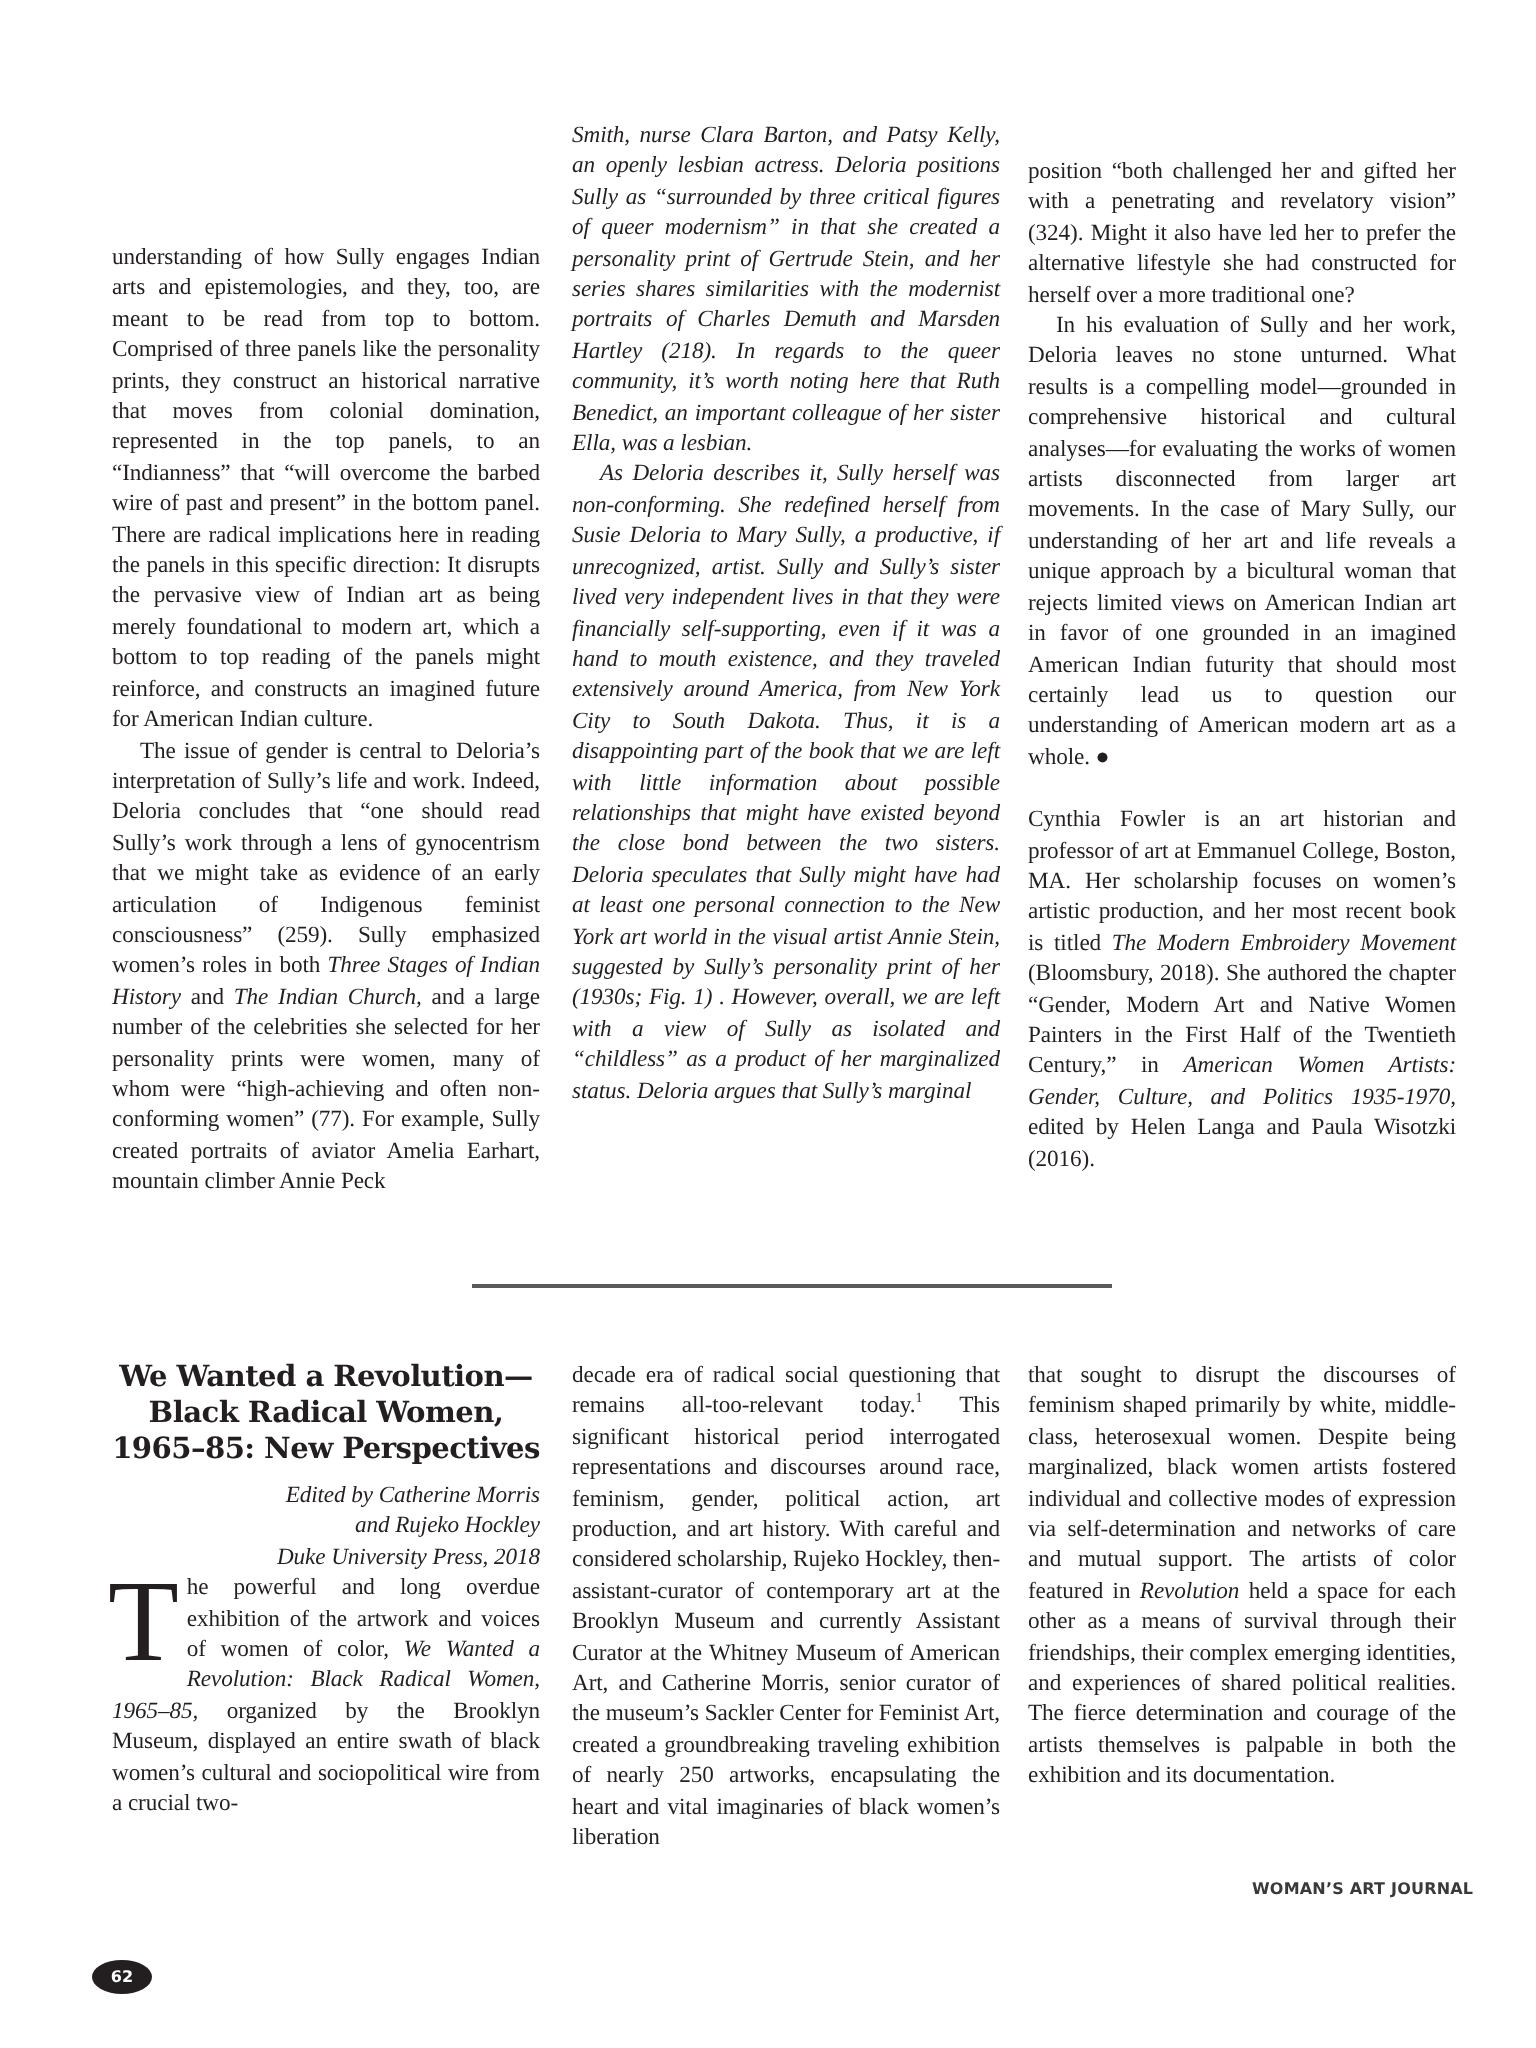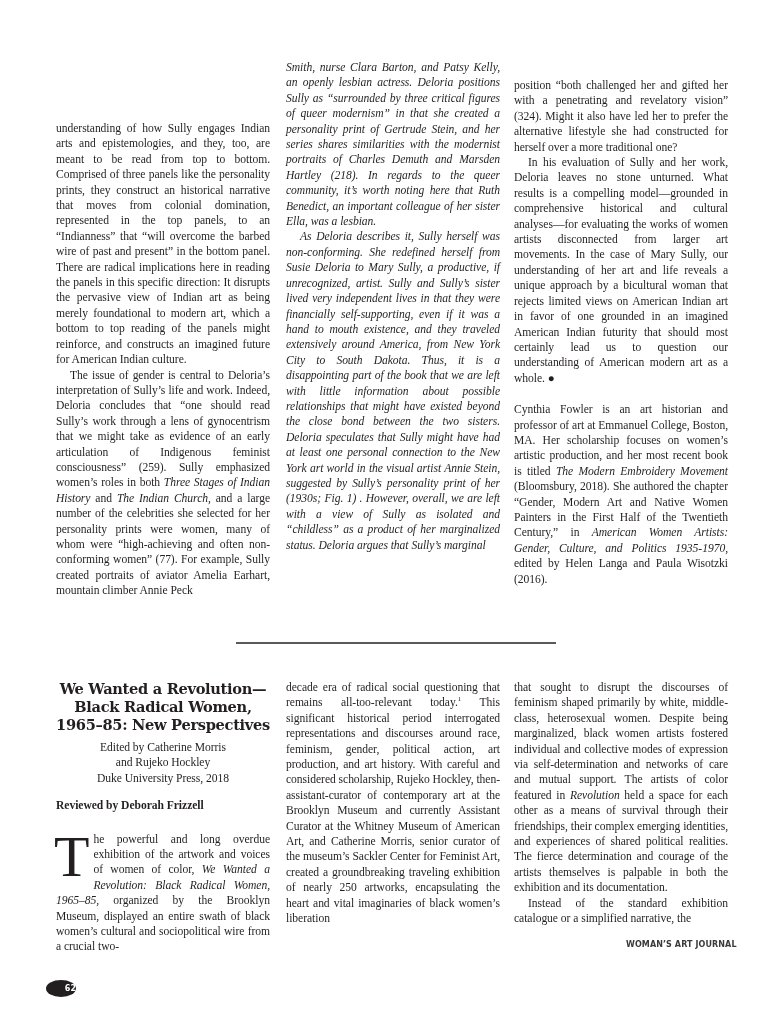--- a/index.html
+++ b/index.html
@@ -35,23 +35,24 @@
     .review-title {
       font-family: "DejaVu Serif", serif;
       font-weight: bold;
       font-size: 14.6px;
       line-height: 18px;
       text-align: center;
       margin: 0 0 6px 0;
       letter-spacing: -0.3px;
     }
     .review-meta {
-      text-align: center;
+      text-align: right;
       font-size: 11.6px;
       line-height: 15.4px;
+      font-style: italic;
     }
     .reviewer {
       text-align: left;
       font-weight: bold;
       margin-top: 12px !important;
       margin-bottom: 18px !important;
     }
     .dropcap-para { position: relative; }
     .dropcap {
       float: left;
@@ -60,21 +61,21 @@
       line-height: 44px;
       height: 44px;
       margin: 3px 4px 0 -2px;
       color: #231f20;
     }
     .footer-num {
       position: absolute; left: 46px; top: 980px;
       width: 30px; height: 17px; border-radius: 50%;
       background: #231f20; color: #fff;
       font-family: "DejaVu Sans", sans-serif; font-weight: bold;
-      font-size: 8px; line-height: 17px; text-align: right;
+      font-size: 8px; line-height: 17px; text-align: center;
     }
     .footer-title {
       position: absolute; left: 626px; top: 940px;
       font-family: "DejaVu Sans", sans-serif; font-weight: bold;
       font-size: 8px; letter-spacing: 0.1px; color: #3a3a3a;
     }
     sup { font-size: 7px; line-height: 0; }
   </style>
 </head>
 <body>
@@ -97,27 +98,25 @@
 
 <div class="sep"></div>
 
 <div class="col bot-col-1">
   <h2 class="review-title">We Wanted a Revolution— Black Radical Women, 1965–85: New Perspectives</h2>
   <div class="review-meta">
     <div>Edited by Catherine Morris</div>
     <div>and Rujeko Hockley</div>
     <div>Duke University Press, 2018</div>
   </div>
-  <p class="reviewer">Reviewed by Deborah Frizzell</p>
   <p class="dropcap-para"><span class="dropcap">T</span><span>he powerful and long overdue exhibition of the artwork and voices of women of color, </span><i>We Wanted a Revolution: Black Radical Women, 1965–85,</i><span> organized by the Brooklyn Museum, displayed an entire swath of black women’s cultural and sociopolitical wire from a crucial two-</span></p>
 </div>
 
 <div class="col bot-col-2">
   <p><span>decade era of radical social questioning that remains all-too-relevant today.</span><sup>1</sup><span> This significant historical period interrogated representations and discourses around race, feminism, gender, political action, art production, and art history. With careful and considered scholarship, Rujeko Hockley, then-assistant-curator of contemporary art at the Brooklyn Museum and currently Assistant Curator at the Whitney Museum of American Art, and Catherine Morris, senior curator of the museum’s Sackler Center for Feminist Art, created a groundbreaking traveling exhibition of nearly 250 artworks, encapsulating the heart and vital imaginaries of black women’s liberation</span></p>
 </div>
 
 <div class="col bot-col-3">
   <p><span>that sought to disrupt the discourses of feminism shaped primarily by white, middle-class, heterosexual women. Despite being marginalized, black women artists fostered individual and collective modes of expression via self-determination and networks of care and mutual support. The artists of color featured in </span><i>Revolution</i><span> held a space for each other as a means of survival through their friendships, their complex emerging identities, and experiences of shared political realities. The fierce determination and courage of the artists themselves is palpable in both the exhibition and its documentation.</span></p>
-  <p class="indent">Instead of the standard exhibition catalogue or a simplified narrative, the</p>
 </div>
 
 <div class="footer-num">62</div>
 <div class="footer-title">WOMAN’S ART JOURNAL</div>
 
 </body></html>

